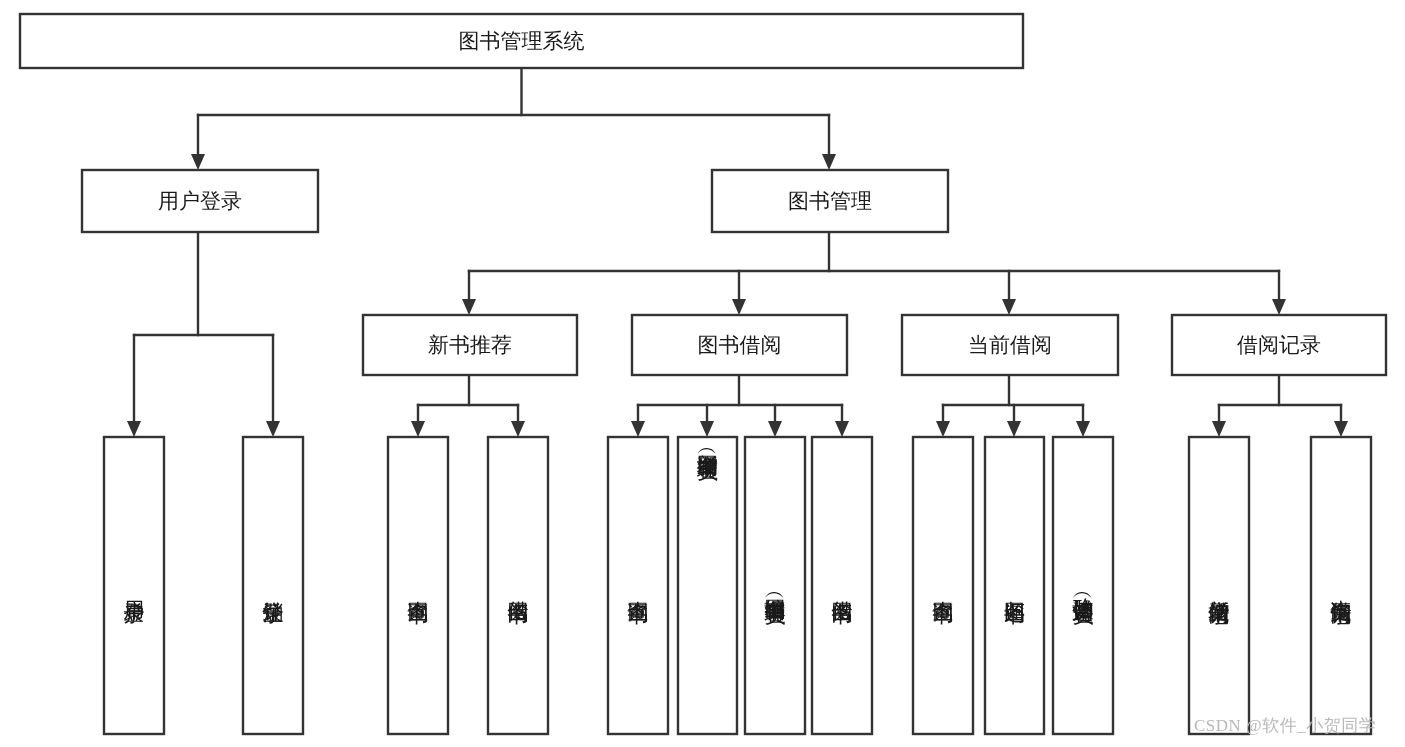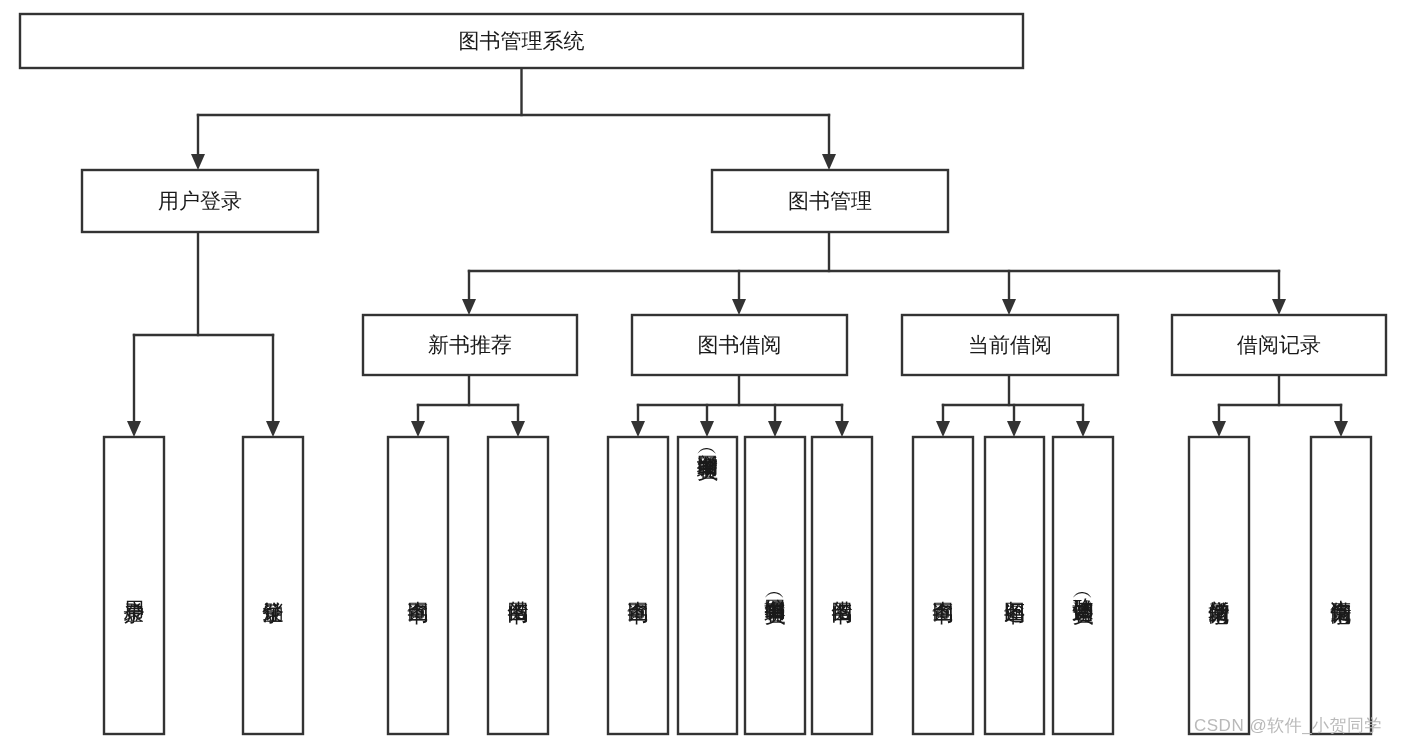--- a/index.html
+++ b/index.html
@@ -58,21 +58,21 @@
     font-size: 21px;
     line-height: 1.08;
     color: #1a1a1a;
     letter-spacing: 1px;
     white-space: nowrap;
     text-align: center;
     pointer-events: none;
   }
   .watermark {
     position: absolute;
-    font-family: Liberation Sans, sans-serif;
+    font-family: Liberation Serif, serif;
     font-size: 17px;
     color: #b9b9b9;
     white-space: nowrap;
     letter-spacing: 0.5px;
   }
 </style>
 </head>
 <body>
 
 <div id="diagram-root">

